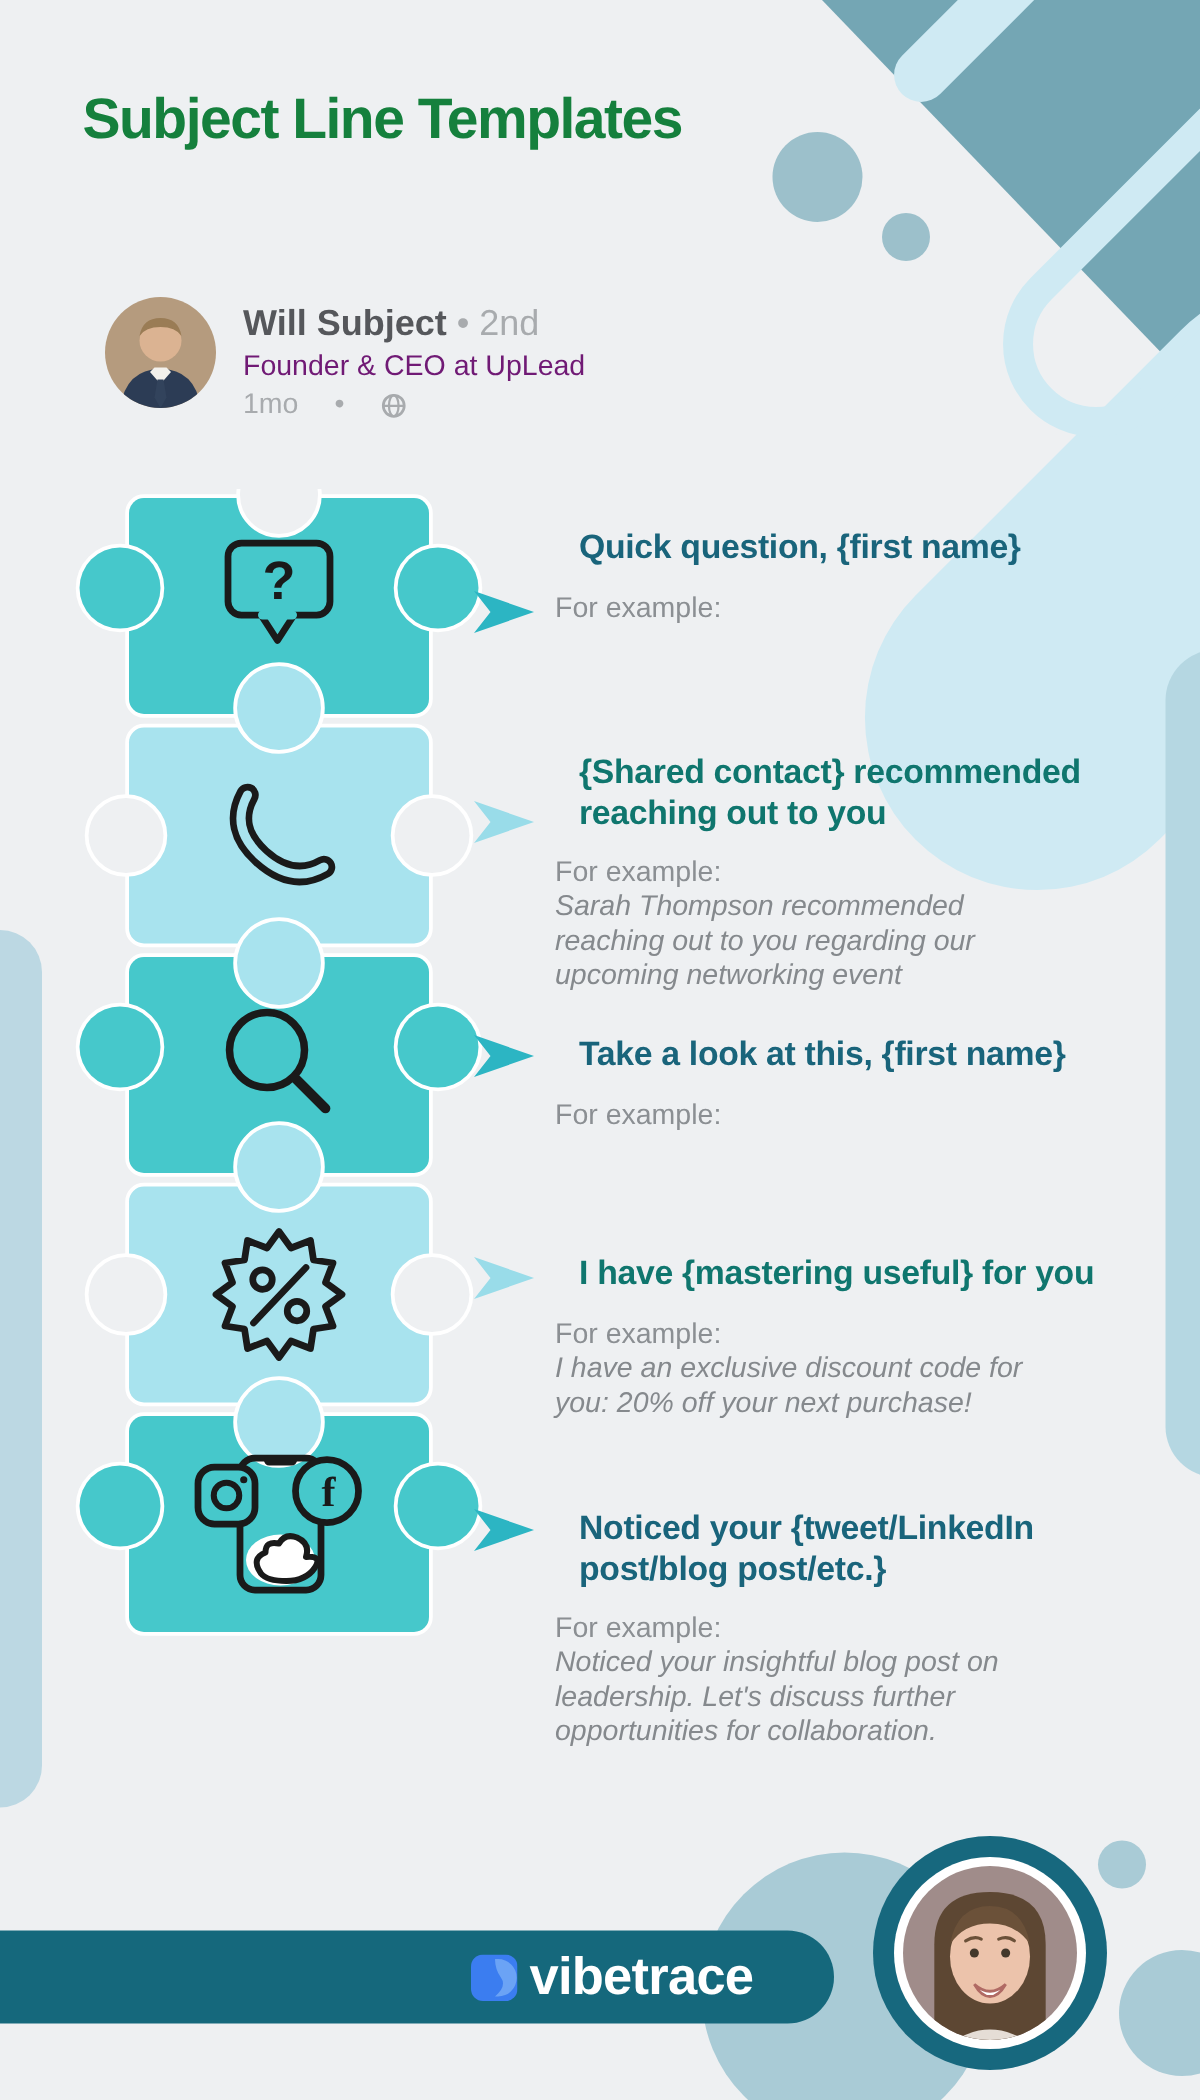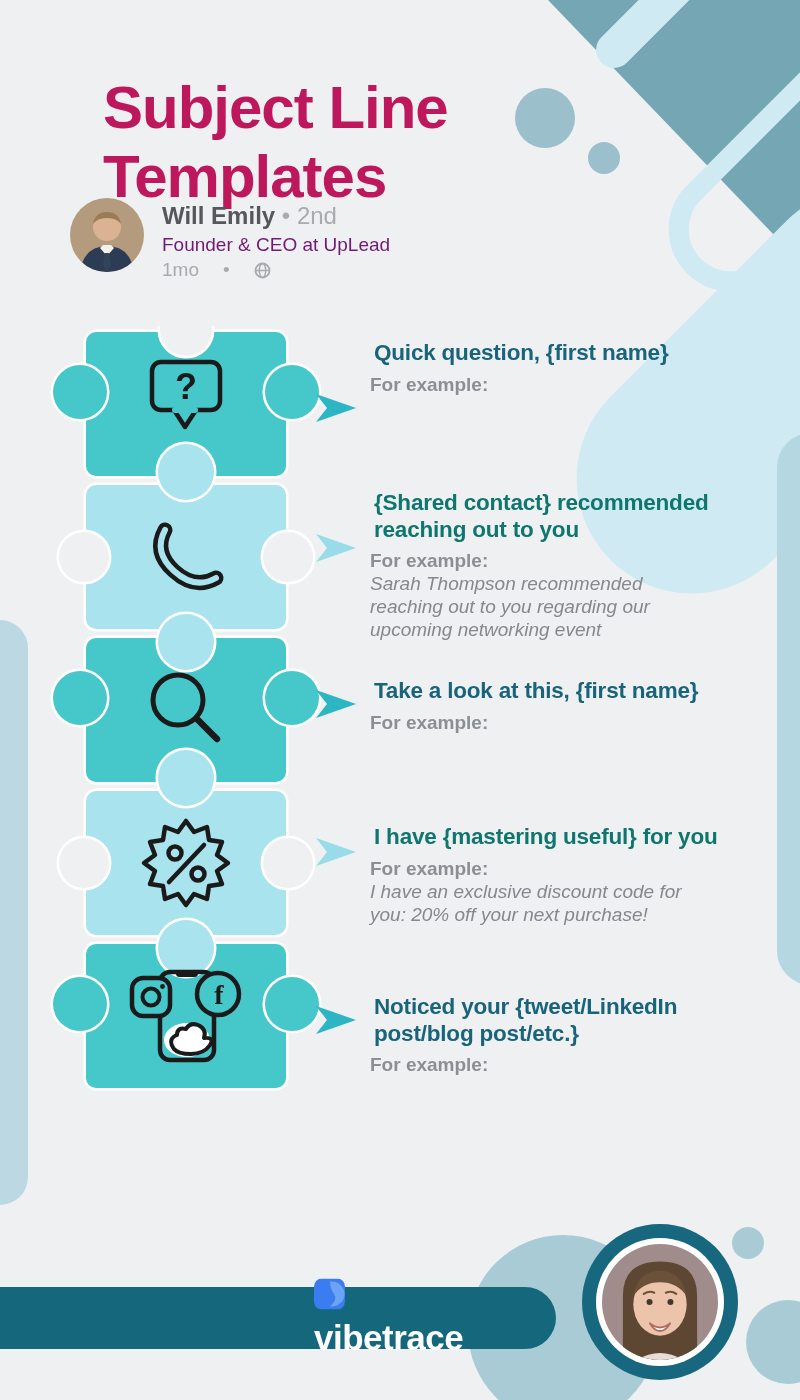--- a/index.html
+++ b/index.html
@@ -8,52 +8,52 @@
 
   
   .deco{position:absolute;pointer-events:none;}
   .left-rail{left:0;top:620px;width:28px;height:585px;background:#bcd8e3;
              border-radius:0 28px 28px 0;}
   .right-pill{left:777px;top:433px;width:60px;height:552px;background:#b5d7e2;
               border-radius:34px 0 0 34px;}
 
   
   .title{position:absolute;left:55px;top:34px;width:520px;
-         font-size:60px;line-height:1.14;font-weight:800;letter-spacing:-1px;
-         color:#be185d;margin-left:48px;}
+         font-size:38px;line-height:1.14;font-weight:800;letter-spacing:-1px;
+         color:#15803d;}
 
   
   .author{position:absolute;left:70px;top:198px;display:flex;gap:18px;}
   .avatar{width:74px;height:74px;border-radius:50%;overflow:hidden;flex:0 0 auto;}
   .author-lines{padding-top:4px;}
   .author-line1{font-size:24px;color:#55575b;font-weight:700;}
   .author-line1 .sep,{color:#a8abae;}
   .dim{color:#a8abae;font-weight:400;}
   .author-line2{font-size:19px;color:#701a75;margin-top:4px;}
   .author-line3{font-size:19px;color:#a8abae;margin-top:3px;display:flex;align-items:center;gap:24px;}
 
   
   .puzzle{position:absolute;left:28px;top:326px;width:320px;height:770px;}
 
   
   .arrow{position:absolute;left:316px;width:42px;height:32px;}
 
   
   .item{position:absolute;left:370px;width:412px;}
-  .item h2{margin:4px;font-size:22.5px;line-height:1.18;font-weight:700;letter-spacing:-0.2px;}
+  .item h2{margin:16px;font-size:22.5px;line-height:1.18;font-weight:700;letter-spacing:-0.2px;}
   .c-dark{color:#19647b;}
   .c-light{color:#0f766e;}
-  .fx-label{margin-top:7px;font-size:19px;font-weight:700;color:#8b8f93;}
+  .fx-label{margin-top:7px;font-size:19px;font-weight:400;color:#8b8f93;}
   .fx-text{max-width:348px;font-size:19px;line-height:1.22;font-style:italic;color:#85898d;}
 
   
   .bar{position:absolute;left:0;top:1287px;width:556px;height:62px;background:#15687c;
        border-radius:0 31px 31px 0;}
   .logo{position:absolute;left:314px;top:50%;transform:translateY(-50%);
-        display:flex;gap:8px;flex-direction:column;}
+        display:flex;align-items:center;gap:8px;}
   .logo-text{color:#ffffff;font-size:35px;font-weight:700;letter-spacing:-0.5px;}
   .circle{position:absolute;border-radius:50%;}
   .c-steel{background:#a9cbd6;}
   .photo-outer{left:582px;top:1224px;width:156px;height:156px;background:#17687e;}
   .photo-ring{left:596px;top:1238px;width:128px;height:128px;background:#ffffff;
               display:flex;align-items:center;justify-content:center;}
   .photo-face{width:116px;height:116px;border-radius:50%;overflow:hidden;}
 </style>
 </head>
 <body>
@@ -80,21 +80,21 @@
         <rect width="74" height="74" fill="#b59b7e"></rect>
         <circle cx="37" cy="29" r="14" fill="#dbb392"></circle>
         <path d="M23 26 q2 -12 14 -12 q12 0 14 12 q-4 -6 -14 -6 q-10 0 -14 6z" fill="#9a7c55"></path>
         <path d="M10 74 q4 -26 27 -26 q23 0 27 26 z" fill="#2c3c55"></path>
         <path d="M30 50 l7 8 l7 -8 l-3 -3 l-8 0 z" fill="#f3f1ec"></path>
         <path d="M35 55 h4 l2 12 l-4 7 l-4 -7 z" fill="#32435c"></path>
       </svg>
     </div>
     <div class="author-lines">
       <div class="author-line1">
-        <span>Will Emily</span>
+        <span>Will Subject</span>
         <span class="dim"> <span>•</span> </span>
         <span class="dim">2nd</span>
       </div>
       <div class="author-line2">Founder &amp; CEO at UpLead</div>
       <div class="author-line3">
         <span>1mo</span>
         <span class="dim">•</span>
         <svg width="17" height="17" viewBox="0 0 17 17">
           <circle cx="8.5" cy="8.5" r="7" fill="none" stroke="#a8abae" stroke-width="1.8"></circle>
           <ellipse cx="8.5" cy="8.5" rx="3.2" ry="7" fill="none" stroke="#a8abae" stroke-width="1.5"></ellipse>
@@ -205,20 +205,21 @@
 
   <div class="item" style="top:820px">
     <h2 class="c-light">I have {mastering useful} for you</h2>
     <div class="fx-label">For example:</div>
     <div class="fx-text">I have an exclusive discount code for you: 20% off your next purchase!</div>
   </div>
 
   <div class="item" style="top:990px">
     <h2 class="c-dark">Noticed your {tweet/LinkedIn post/blog post/etc.}</h2>
     <div class="fx-label">For example:</div>
+    <div class="fx-text">Noticed your insightful blog post on leadership. Let's discuss further opportunities for collaboration.</div>
   </div>
 
   <div class="circle c-steel deco" style="left:468px;top:1235px;width:190px;height:190px"></div>
   <div class="circle c-steel deco" style="left:732px;top:1227px;width:32px;height:32px"></div>
   <div class="circle c-steel deco" style="left:746px;top:1300px;width:84px;height:84px"></div>
 
   <div class="bar">
     <div class="logo">
       <svg width="31" height="31" viewBox="0 0 31 31">
         <rect width="31" height="31" rx="8" fill="#3b7df0"></rect>

